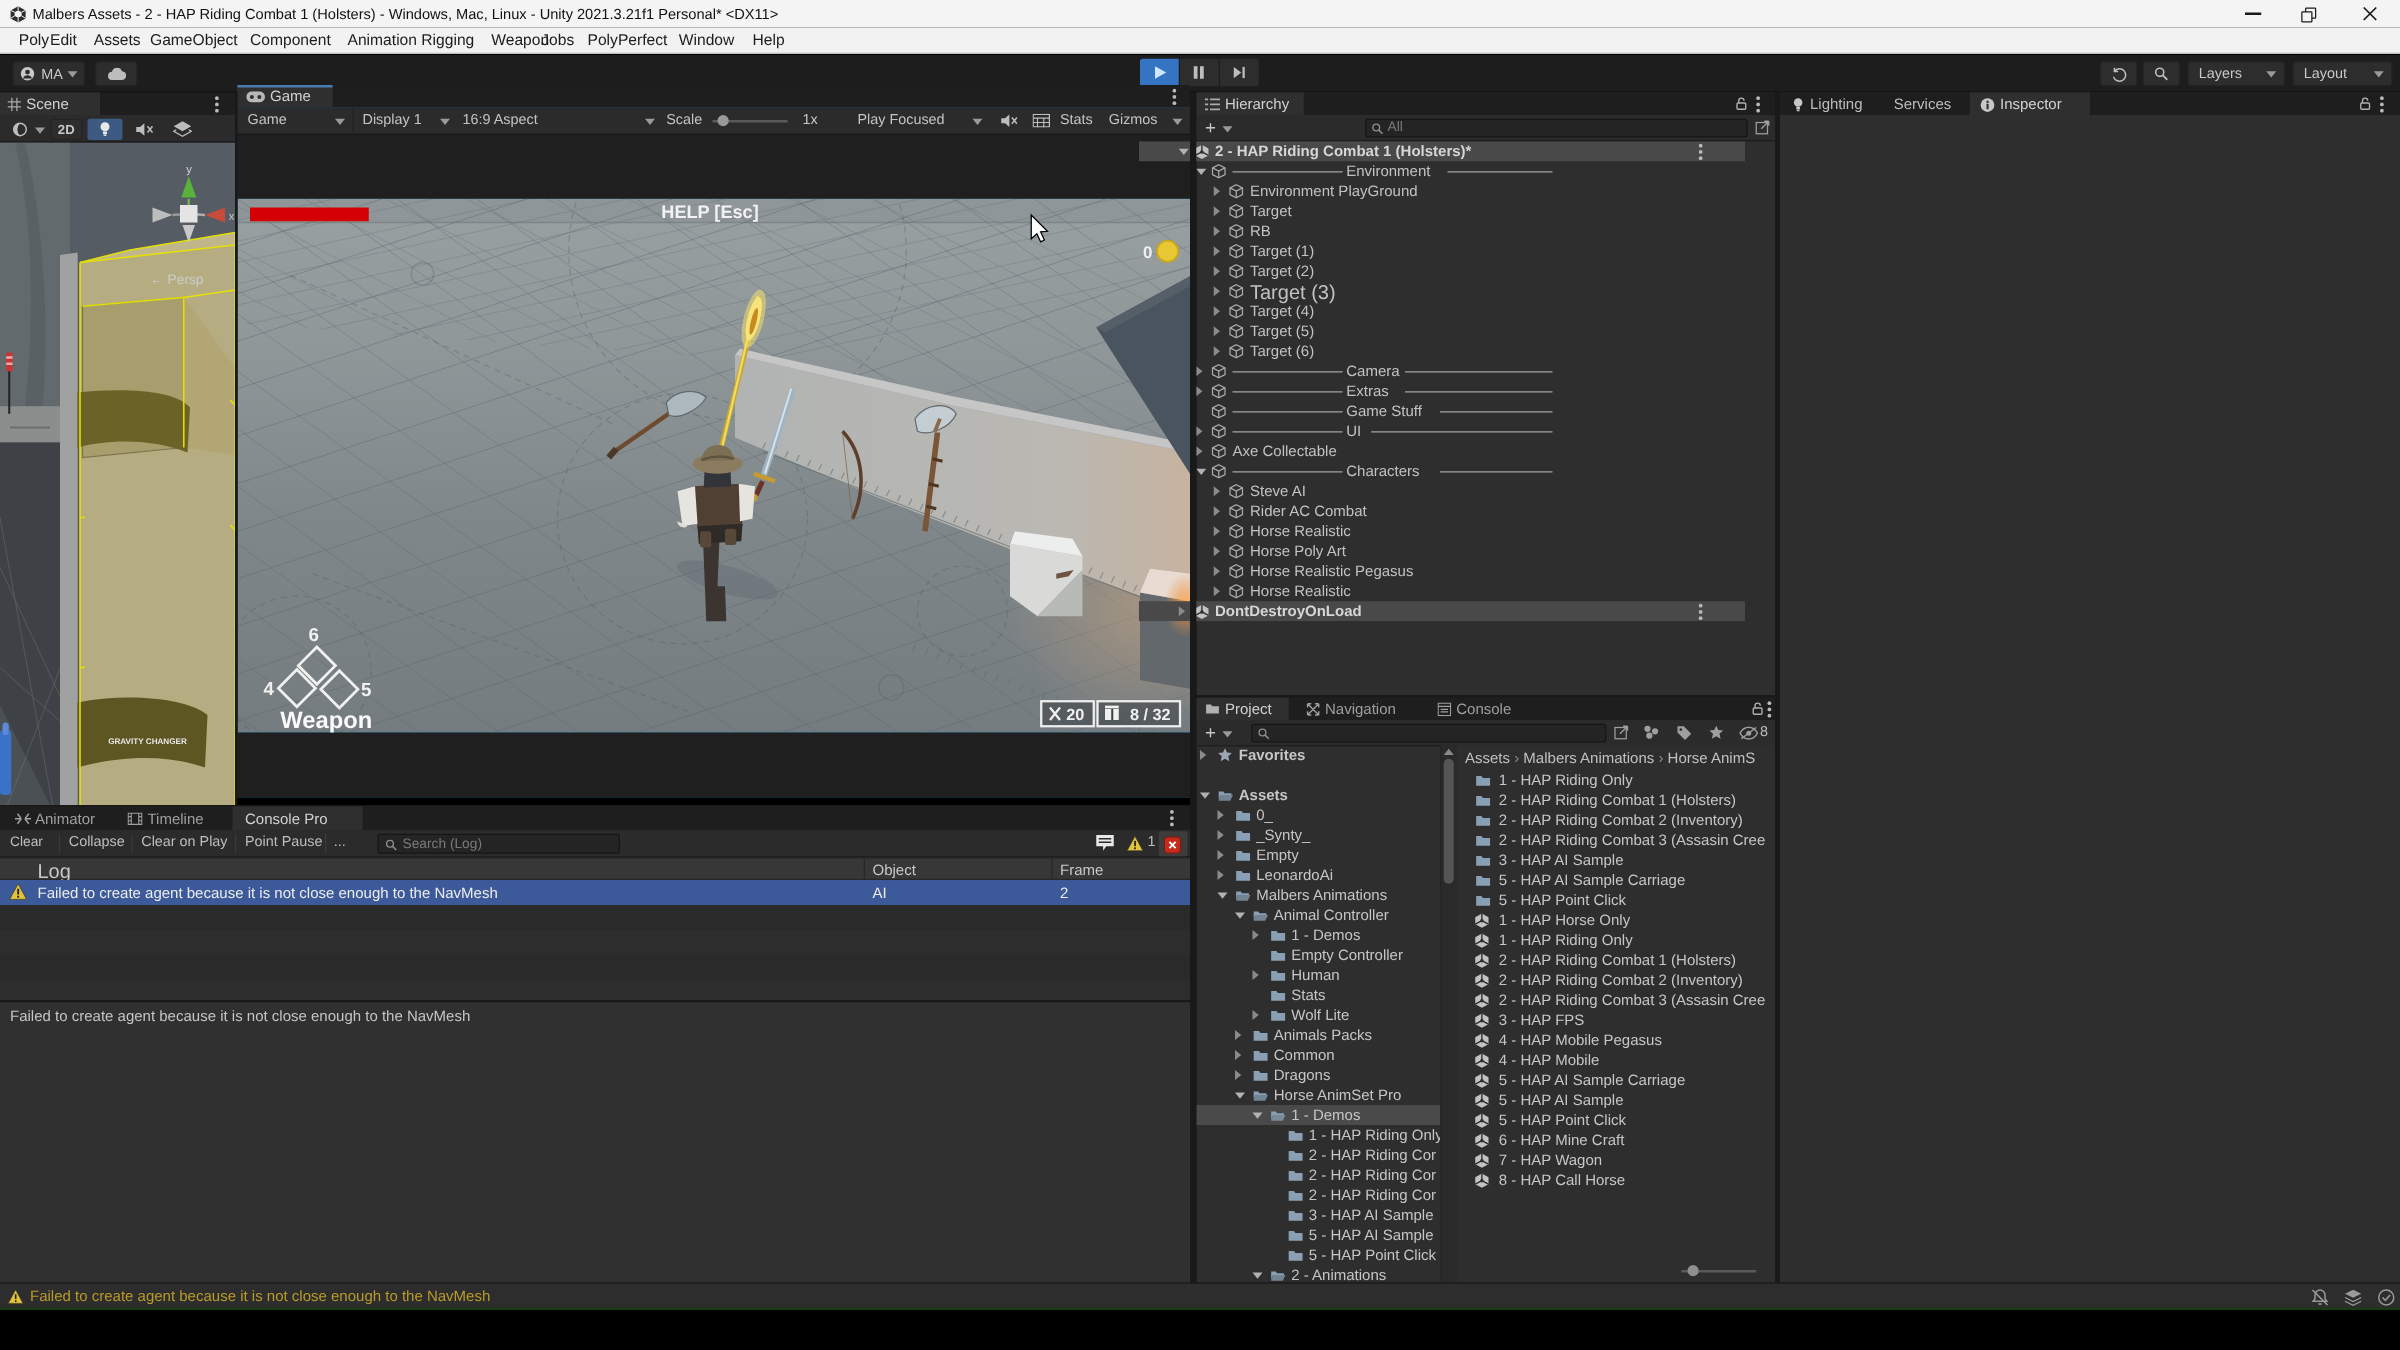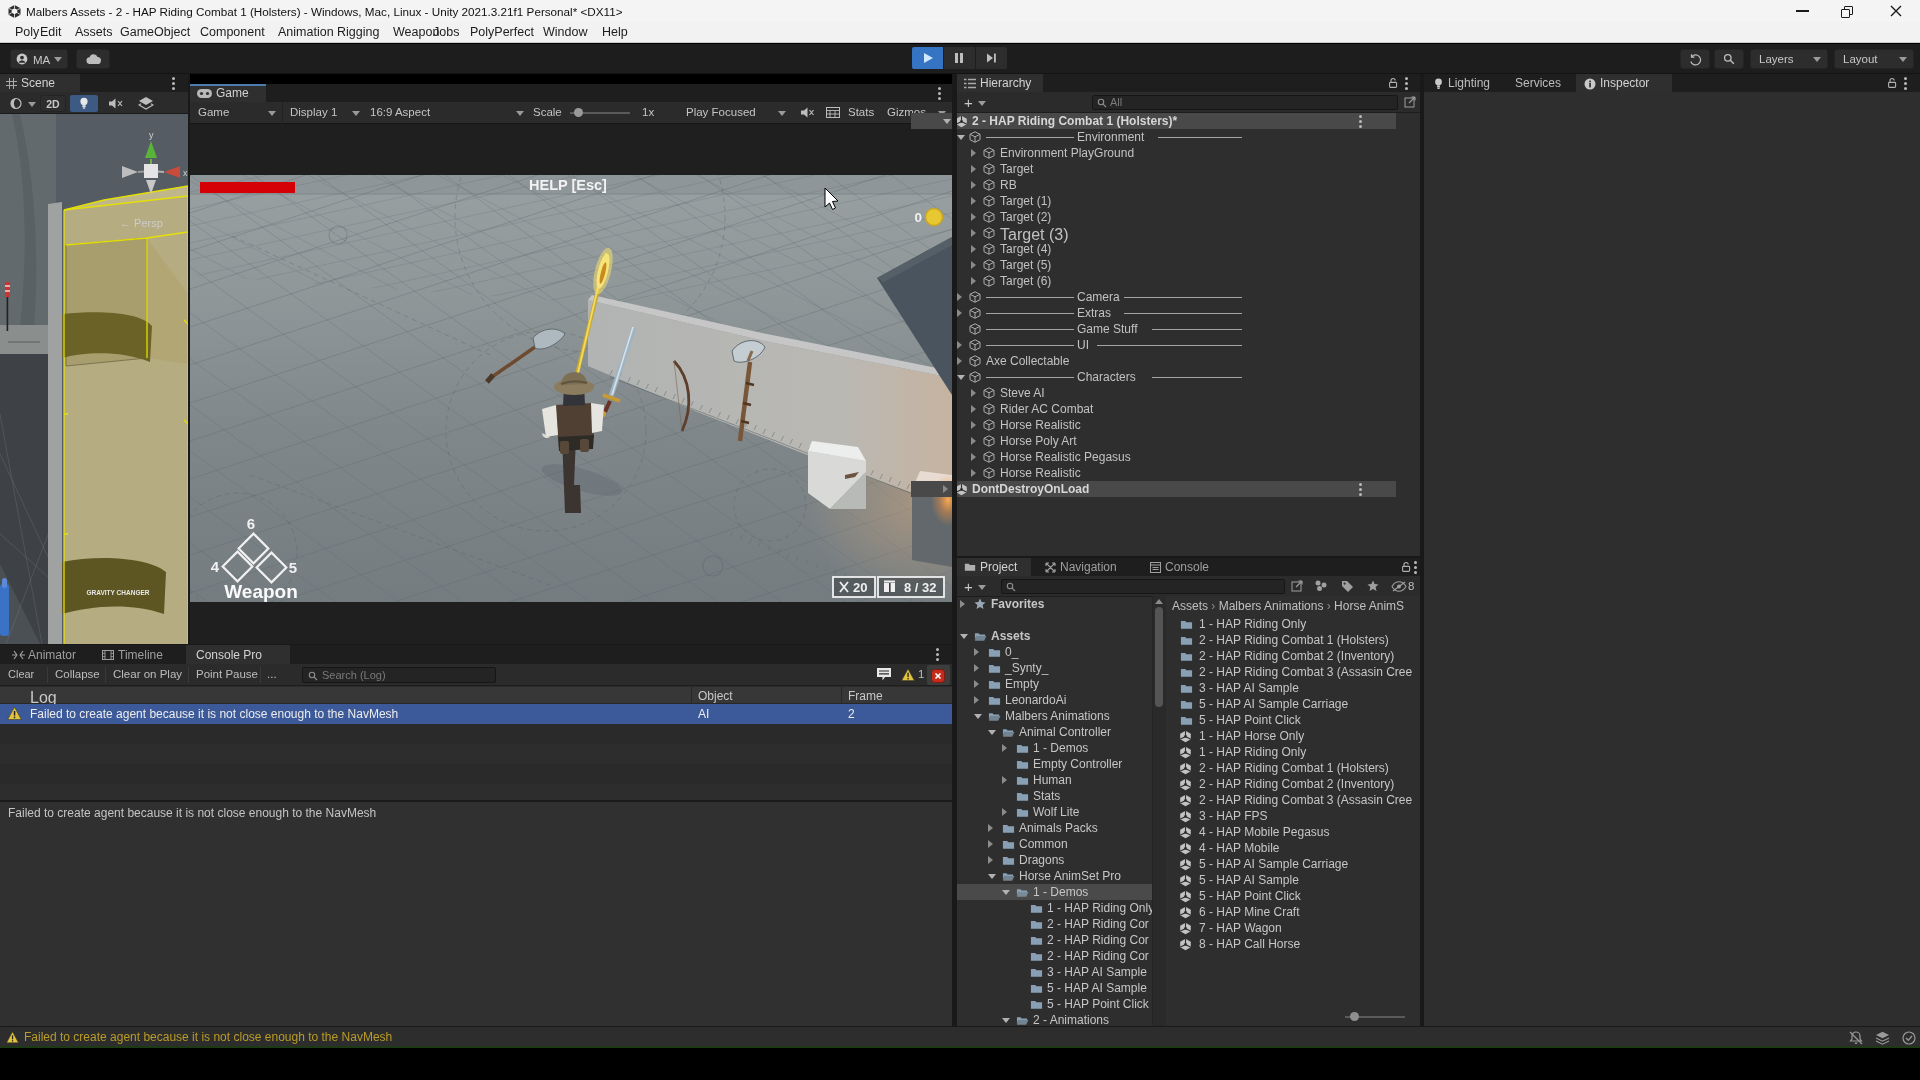--- a/index.html
+++ b/index.html
@@ -165,21 +165,21 @@
         <path d="M0 0 L-13 1" stroke="#9a9a9a" stroke-width="2"></path>
         <path d="M-13 1 L-29 -5 L-29 7 Z" fill="#bdbdbd"></path>
         <path d="M-5 9 L5 9 L0 23 Z" fill="#c8c8c8"></path>
         <rect x="-7" y="-7" width="14" height="14" fill="#e4e4e4"></rect>
         <text x="-2" y="-33" font-size="9" fill="#cfcfcf" font-family="Liberation Sans">y</text>
         <text x="32" y="5" font-size="9" fill="#cfcfcf" font-family="Liberation Sans">x</text>
       </g>
 <text x="120" y="113" font-size="11" fill="#cccccc" font-family="Liberation Sans">← Persp</text>
 </svg>
 </div>
-<div class="r" style="left:190px;top:84px;width:762px;height:570px;background:#0369a1">
+<div class="r" style="left:190px;top:68px;width:762px;height:570px;background:#0369a1">
 <div class="r" style="left:0;top:0;width:762px;height:18px;background:#1e1e1e"></div>
 <div class="r" style="left:0;top:0;width:76px;height:18px;background:#2f2f2f;border-top:2px solid #4a7cb0"></div>
 <svg class="r" style="left:7px;top:5px" width="15" height="9" viewBox="0 0 15 9">
       <rect x="0" y="0" width="15" height="9" rx="4.5" fill="#b8b8b8"></rect>
       <circle cx="4.5" cy="4.5" r="1.6" fill="#2f2f2f"></circle>
       <circle cx="10.5" cy="4.5" r="1.6" fill="#2f2f2f"></circle>
     </svg>
 <div class="tx" style="left:26px;top:2px;font-size:12px;color:#d2d2d2">Game</div>
 <div class="r" style="left:748px;top:3px;width:3px;height:13px">
       <div style="width:3px;height:3px;border-radius:50%;background:#bababa;margin-bottom:2px"></div>

